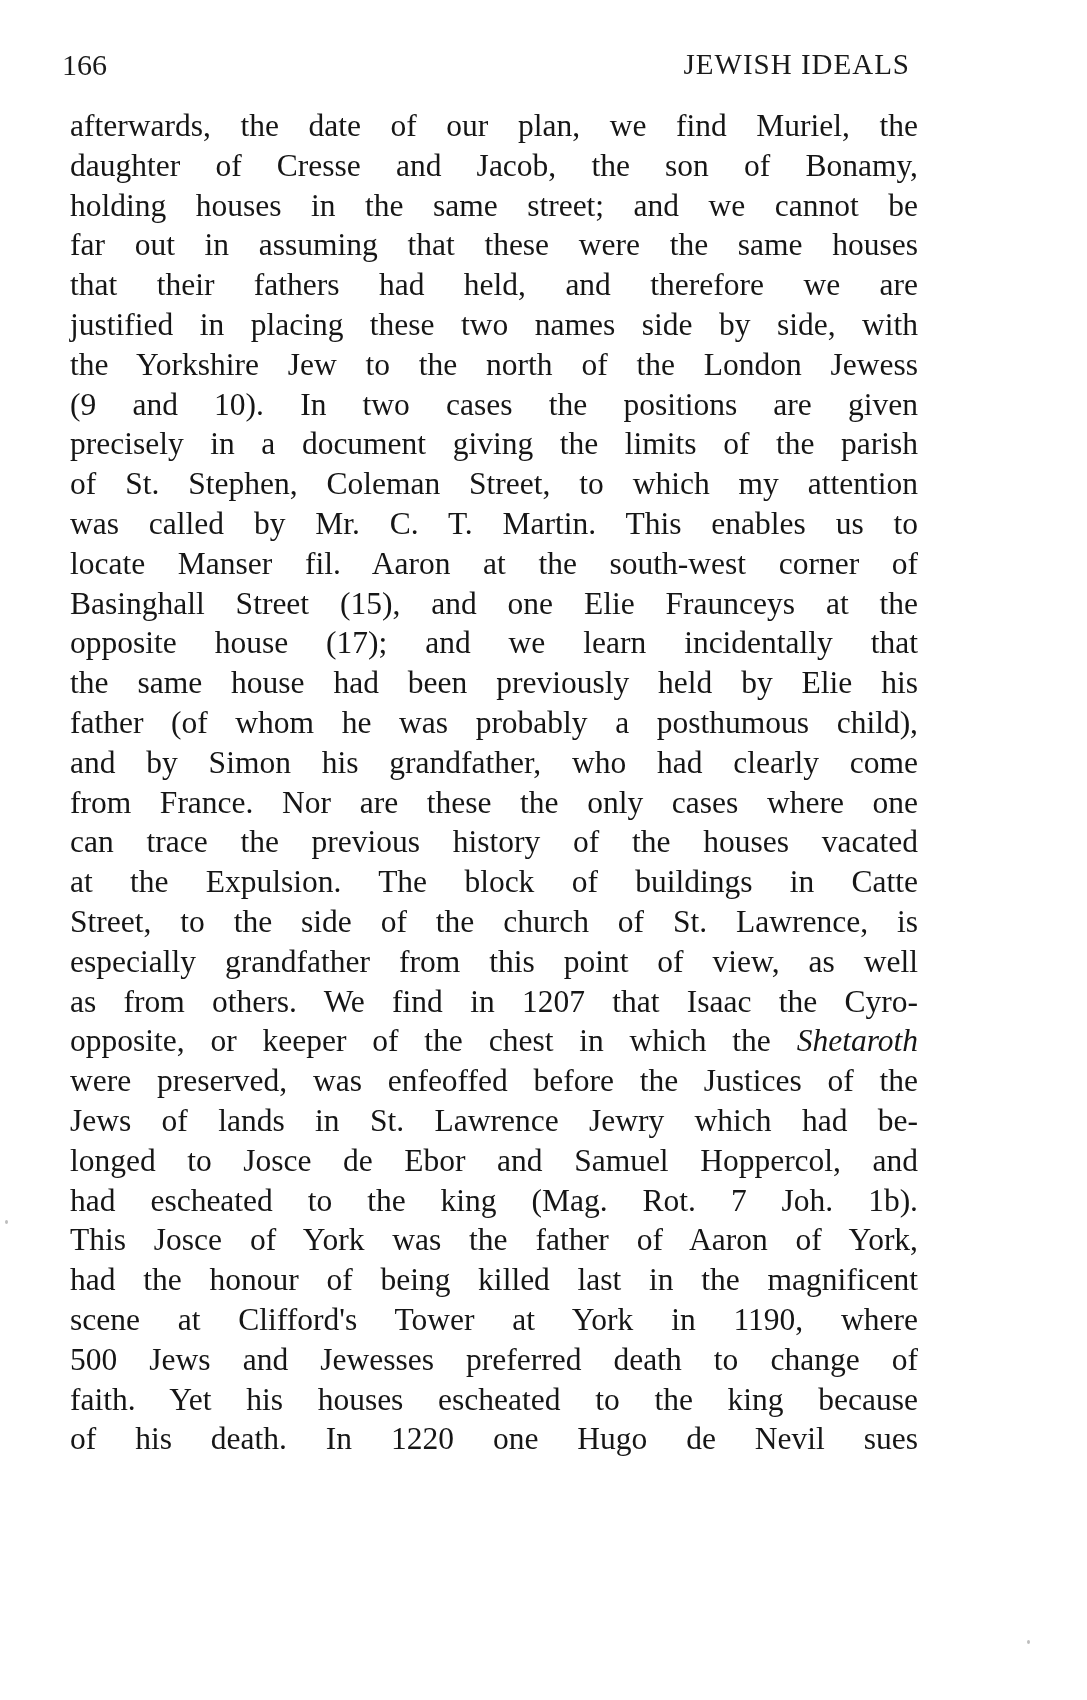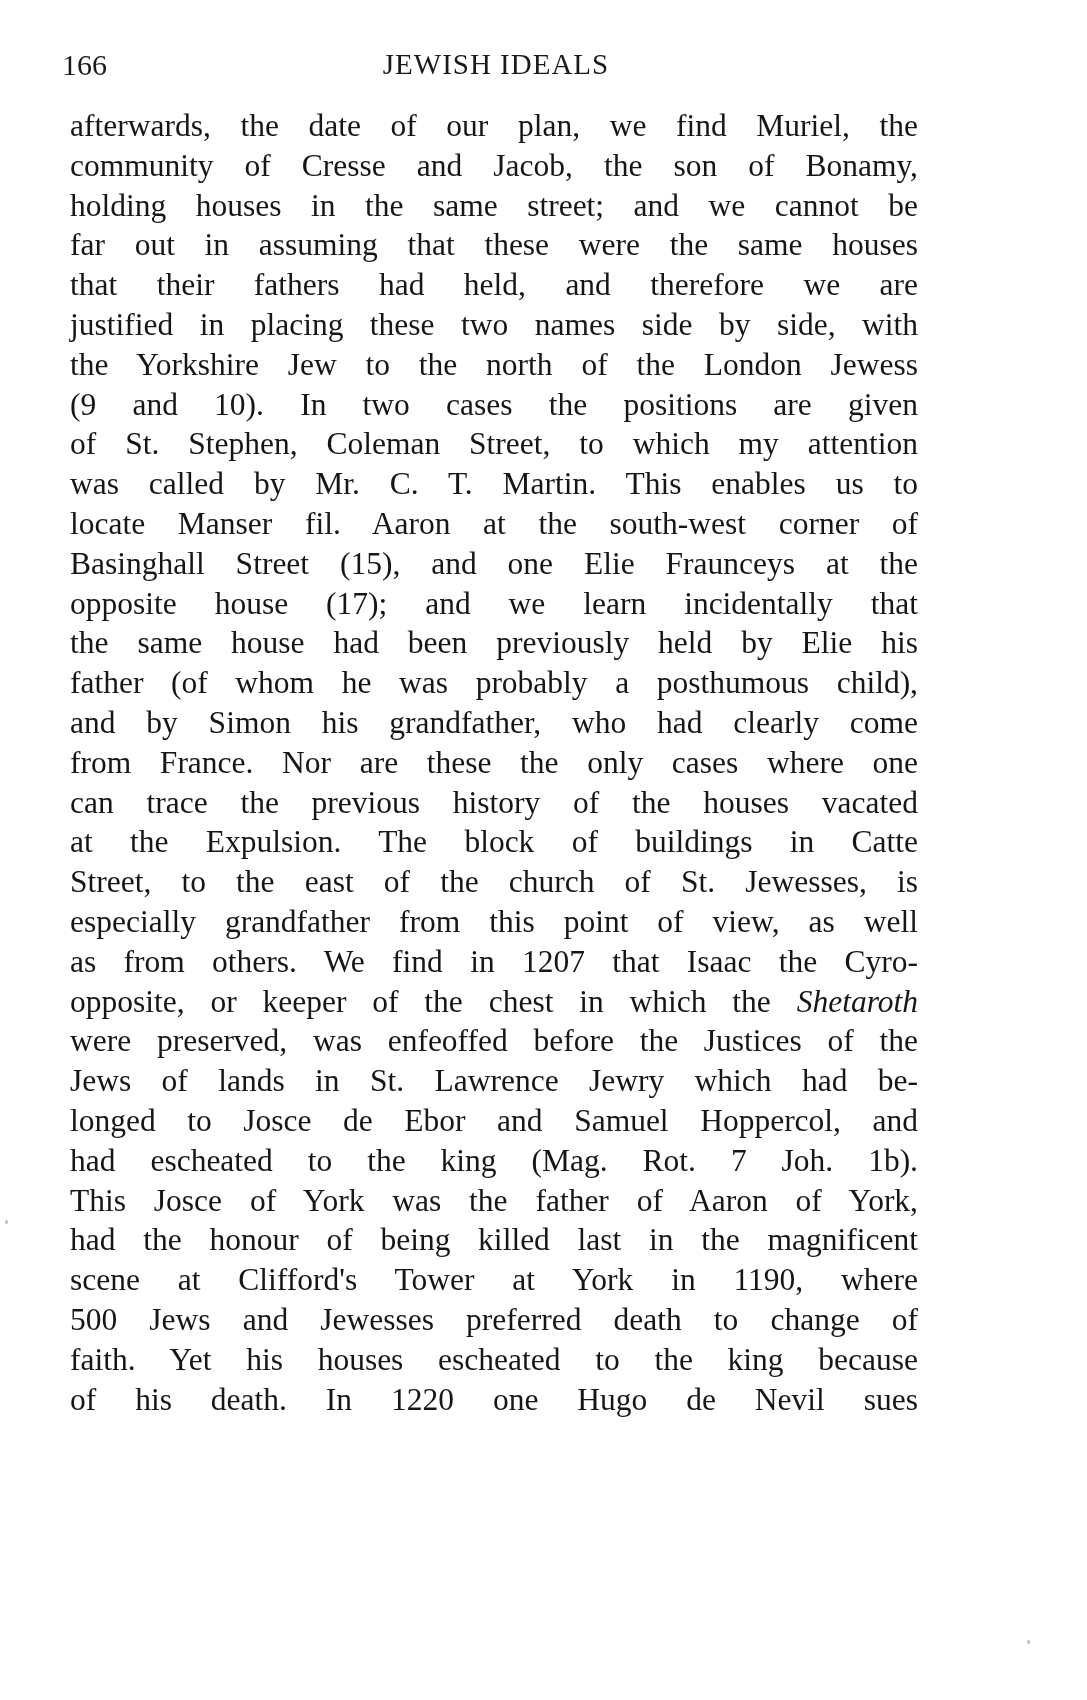--- a/index.html
+++ b/index.html
@@ -1,60 +1,61 @@
 <!DOCTYPE html>
 <html><head>
 <meta charset="utf-8">
 <style>
   html, body { margin: 0; padding: 0; background: #ffffff; }
   body { width: 1087px; height: 1700px; position: relative; overflow: hidden; }
   .page { position: absolute; left: 0; top: 0; width: 1087px; height: 1700px; background: #ffffff; }
   .header { position: absolute; top: 48px; left: 62px; width: 848px; height: 40px;
     font-family: "Liberation Serif", "DejaVu Serif", serif; color: #1a1a1a; }
   .page-number { position: absolute; left: 0; top: 0; font-size: 30px; letter-spacing: 0px; }
-  .running-title { position: absolute; left: 0; right: 0; top: 0; text-align: center; font-size: 29px;
+  .running-title { position: absolute; left: 0; right: 0; top: 0; text-align: right; font-size: 29px;
     letter-spacing: 1px; padding-left: 20px; font-family: Liberation Serif, serif; }
   .body-text { position: absolute; top: 106px; left: 70px; width: 848px;
     font-family: "Liberation Serif", "DejaVu Serif", serif; font-size: 31.5px; color: #161616; }
   .line { display: block; height: 39.8px; line-height: 39.8px; white-space: nowrap;
     text-align: justify; text-align-last: justify; overflow: visible; }
   .line.last { text-align-last: justify; }
   .line em { font-style: italic; }
   .speck { position: absolute; width: 3px; height: 4px; background: #bdbdbd; border-radius: 50%; }
 </style>
 </head>
 <body>
 
 <div class="page">
   <div class="header">
     <span class="page-number">166</span>
     <div class="running-title">JEWISH IDEALS</div>
   </div>
 
   <div class="body-text">
     <span class="line">afterwards, the date of our plan, we find Muriel, the</span>
-    <span class="line">community of Cresse and Jacob, the son of Bonamy,</span>
+    <span class="line">daughter of Cresse and Jacob, the son of Bonamy,</span>
     <span class="line">holding houses in the same street; and we cannot be</span>
     <span class="line">far out in assuming that these were the same houses</span>
     <span class="line">that their fathers had held, and therefore we are</span>
     <span class="line">justified in placing these two names side by side, with</span>
     <span class="line">the Yorkshire Jew to the north of the London Jewess</span>
     <span class="line">(9 and 10). In two cases the positions are given</span>
+    <span class="line">precisely in a document giving the limits of the parish</span>
     <span class="line">of St. Stephen, Coleman Street, to which my attention</span>
     <span class="line">was called by Mr. C. T. Martin. This enables us to</span>
     <span class="line">locate Manser fil. Aaron at the south-west corner of</span>
     <span class="line">Basinghall Street (15), and one Elie Fraunceys at the</span>
     <span class="line">opposite house (17); and we learn incidentally that</span>
     <span class="line">the same house had been previously held by Elie his</span>
     <span class="line">father (of whom he was probably a posthumous child),</span>
     <span class="line">and by Simon his grandfather, who had clearly come</span>
     <span class="line">from France. Nor are these the only cases where one</span>
     <span class="line">can trace the previous history of the houses vacated</span>
     <span class="line">at the Expulsion. The block of buildings in Catte</span>
-    <span class="line">Street, to the east of the church of St. Jewesses, is</span>
+    <span class="line">Street, to the side of the church of St. Lawrence, is</span>
     <span class="line">especially grandfather from this point of view, as well</span>
     <span class="line">as from others. We find in 1207 that Isaac the Cyro-</span>
     <span class="line"><span>opposite, or keeper of the chest in which the </span><em>Shetaroth</em></span>
     <span class="line">were preserved, was enfeoffed before the Justices of the</span>
     <span class="line">Jews of lands in St. Lawrence Jewry which had be-</span>
     <span class="line">longed to Josce de Ebor and Samuel Hoppercol, and</span>
     <span class="line">had escheated to the king (Mag. Rot. 7 Joh. 1b).</span>
     <span class="line">This Josce of York was the father of Aaron of York,</span>
     <span class="line">had the honour of being killed last in the magnificent</span>
     <span class="line">scene at Clifford's Tower at York in 1190, where</span>

